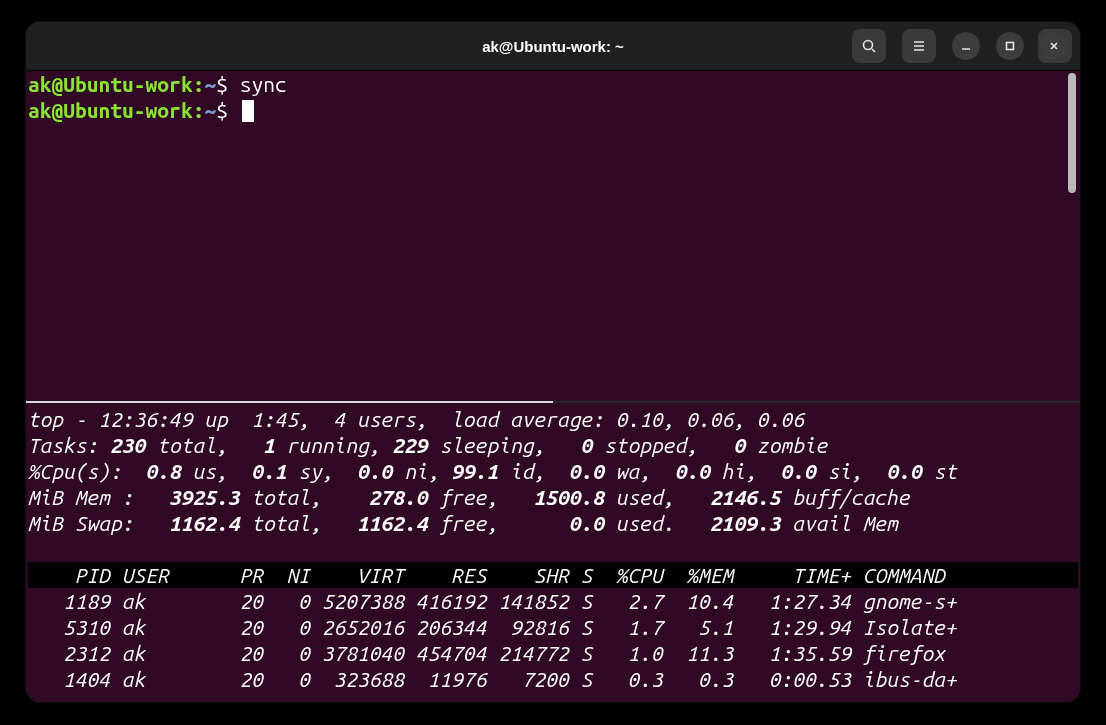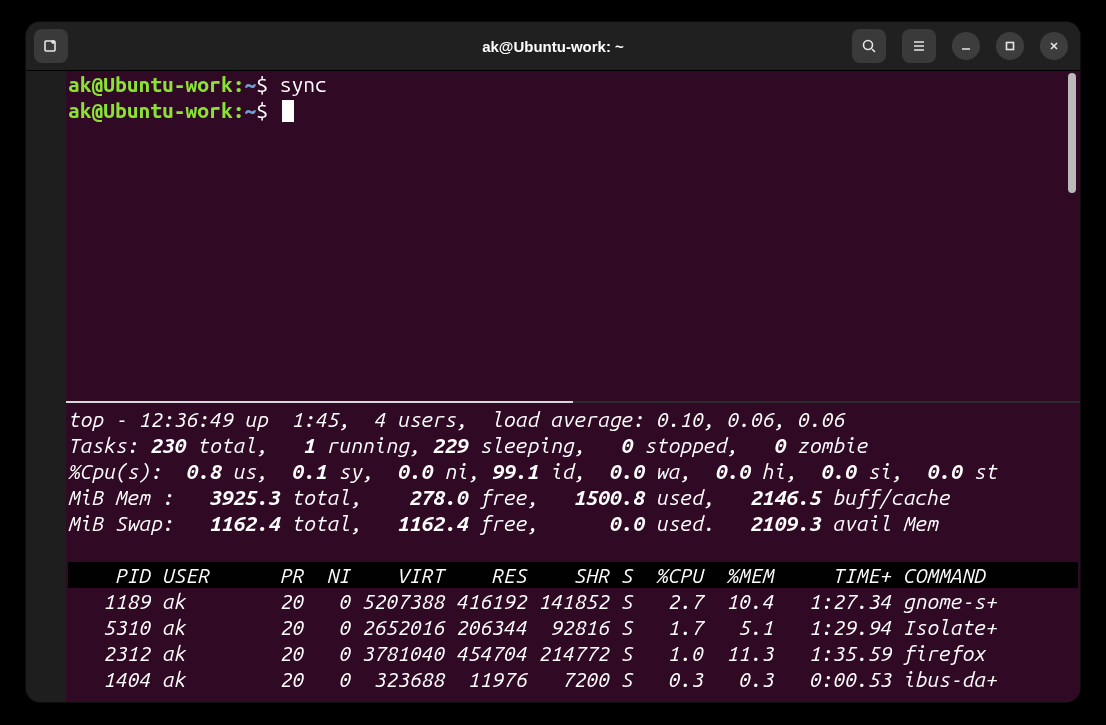--- a/index.html
+++ b/index.html
@@ -5,20 +5,21 @@
   html,body{margin:0;padding:0;background:#000;width:1106px;height:725px;overflow:hidden;font-family:sans-serif;}
   .window{
     position:absolute;left:26px;top:22px;width:1054px;height:680px;
     background:#1e1e1e;border-radius:14px;overflow:hidden;
     box-shadow:0 0 0 1px rgba(255,255,255,.05);
   }
   .titlebar{
     height:48px;background:#202020;display:flex;align-items:center;
     padding:0 4px;color:#fff;font-size:14px;position:relative;
     border-bottom:1px solid #000;
+    justify-content:flex-end;
   }
   .tb-btn{
     width:34px;height:34px;border-radius:8px;background:#3a3a3a;
     display:flex;align-items:center;justify-content:center;color:#eee;
     margin:0 4px;cursor:pointer;
   }
   .tb-btn.round{width:28px;height:28px;border-radius:50%;background:#3d3d3d;}
   .tb-btn svg{width:16px;height:16px;stroke:#e6e6e6;fill:none;stroke-width:1.6;}
   .tb-btn.round svg{width:12px;height:12px;}
   .title-text{
@@ -27,21 +28,20 @@
   }
   .tb-right{position:absolute;right:8px;display:flex;align-items:center;gap:8px;}
   .term{
     position:relative;
     height:calc(100% - 48px);
     display:flex;flex-direction:column;
     font-family:'Ubuntu Mono','DejaVu Sans Mono',monospace;
     font-size:21px;line-height:26px;
     color:#fff;
     white-space:pre;
-    padding-left:40px;
   }
   .pane{padding:0 2px 0 2px;}
   .pane.upper{background:#300a24;height:330px;}
   .pane.lower{background:#300a24;flex:1;padding-top:3px;font-style:italic;}
   .sep{height:2px;background:#2a2a2a;position:relative;}
   .sep::before{
     content:"";position:absolute;left:0;top:0;height:2px;width:50%;
     background:#d8d8d8;
   }
   .prompt{color:#8ae234;font-weight:bold;}

